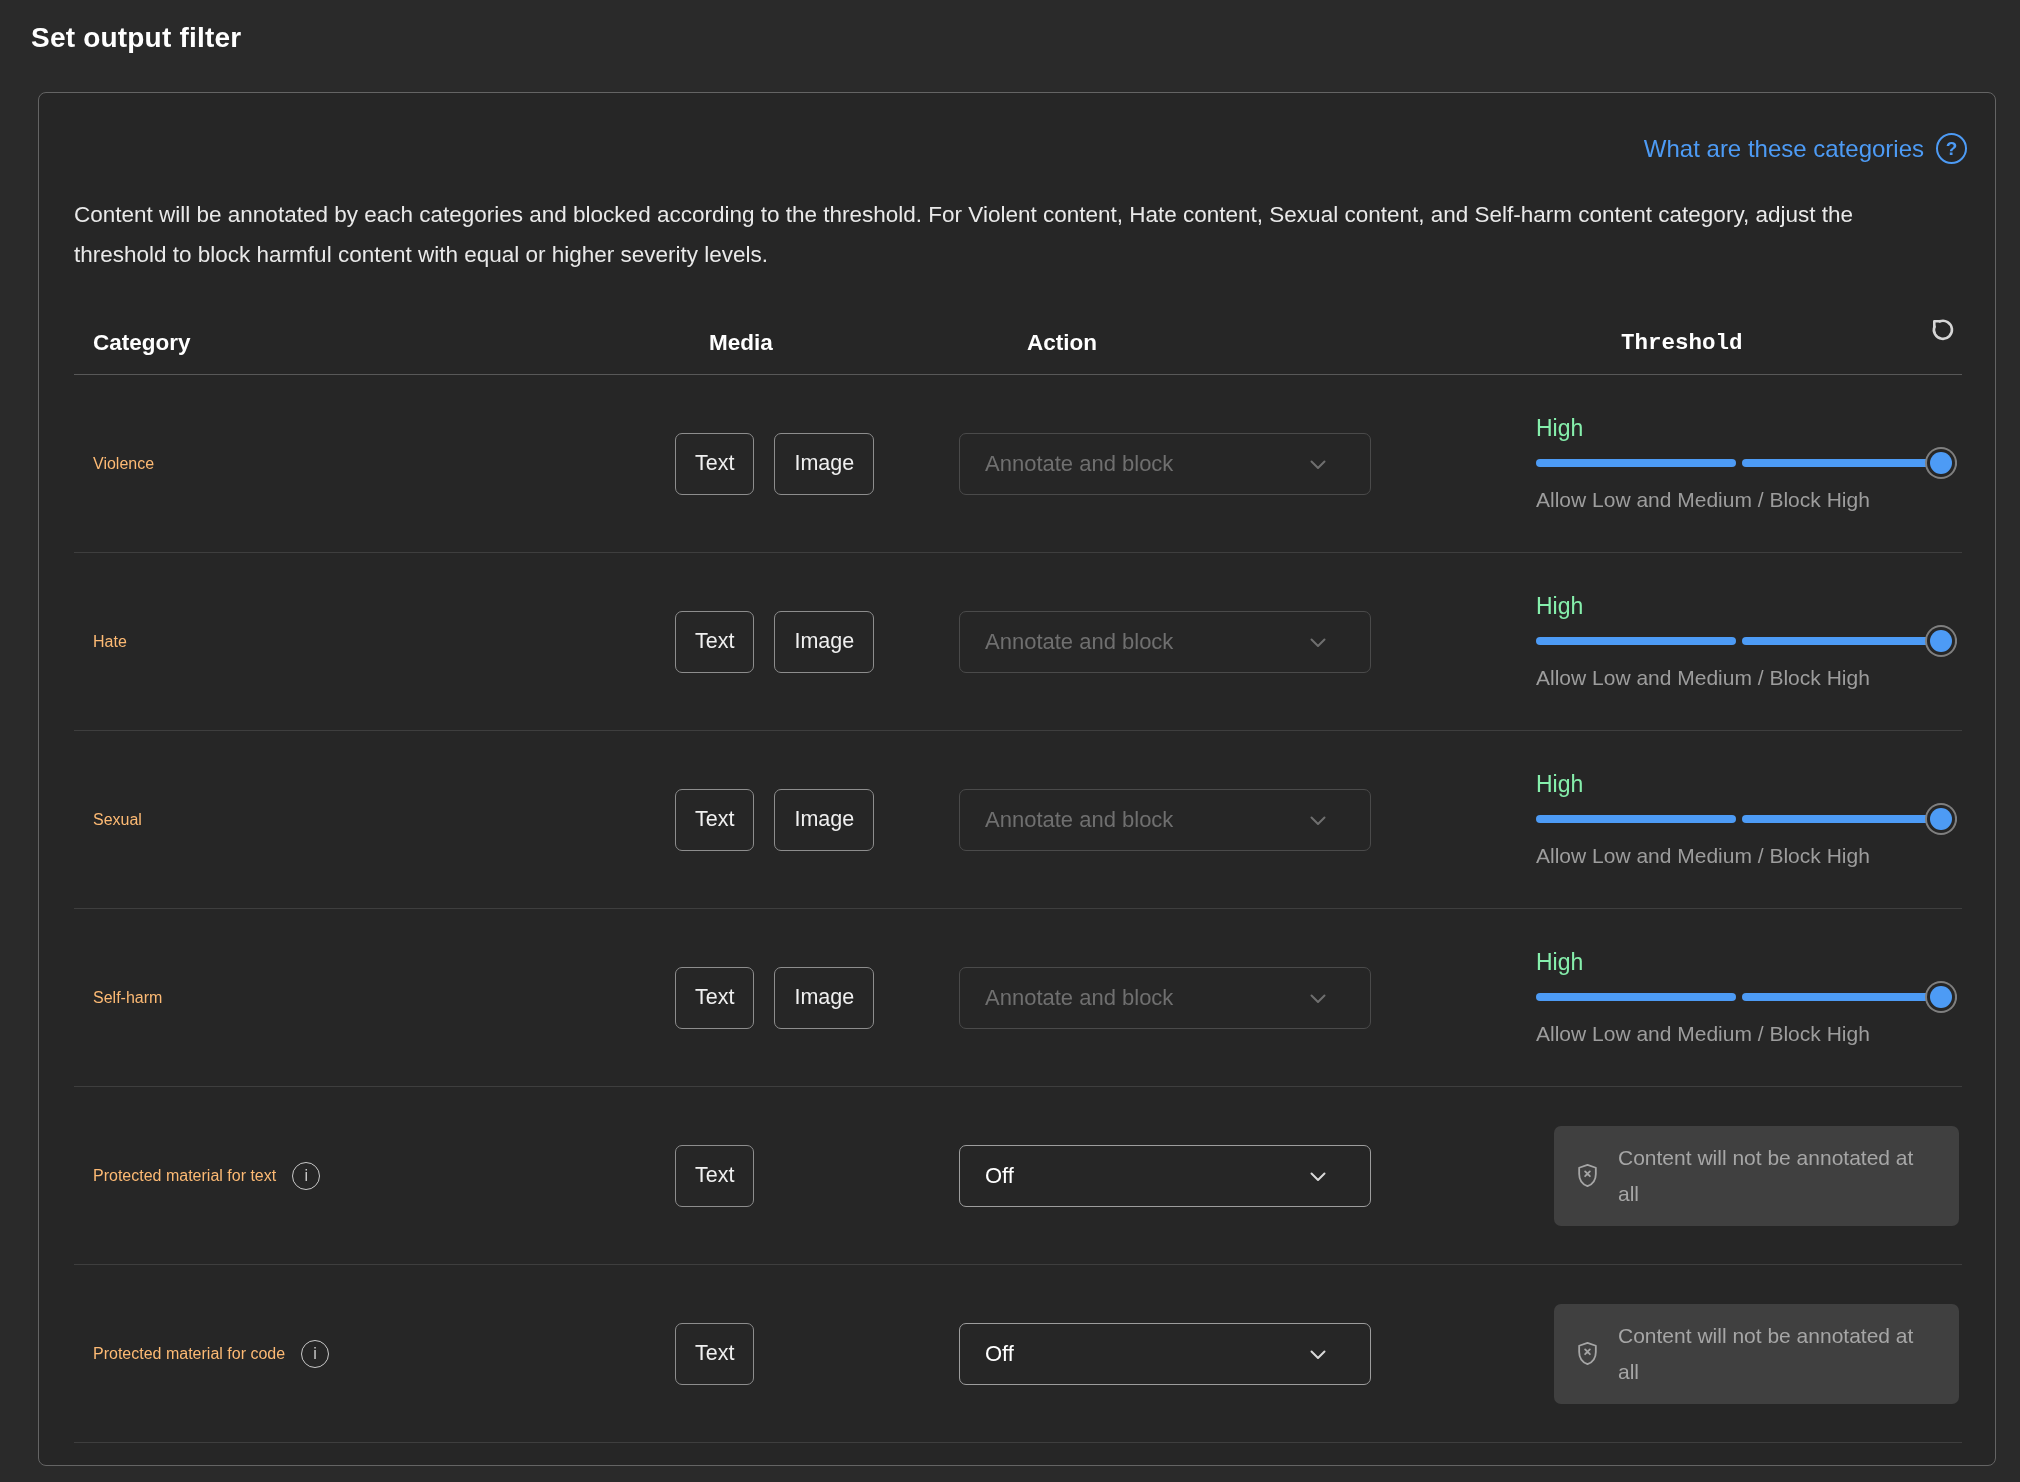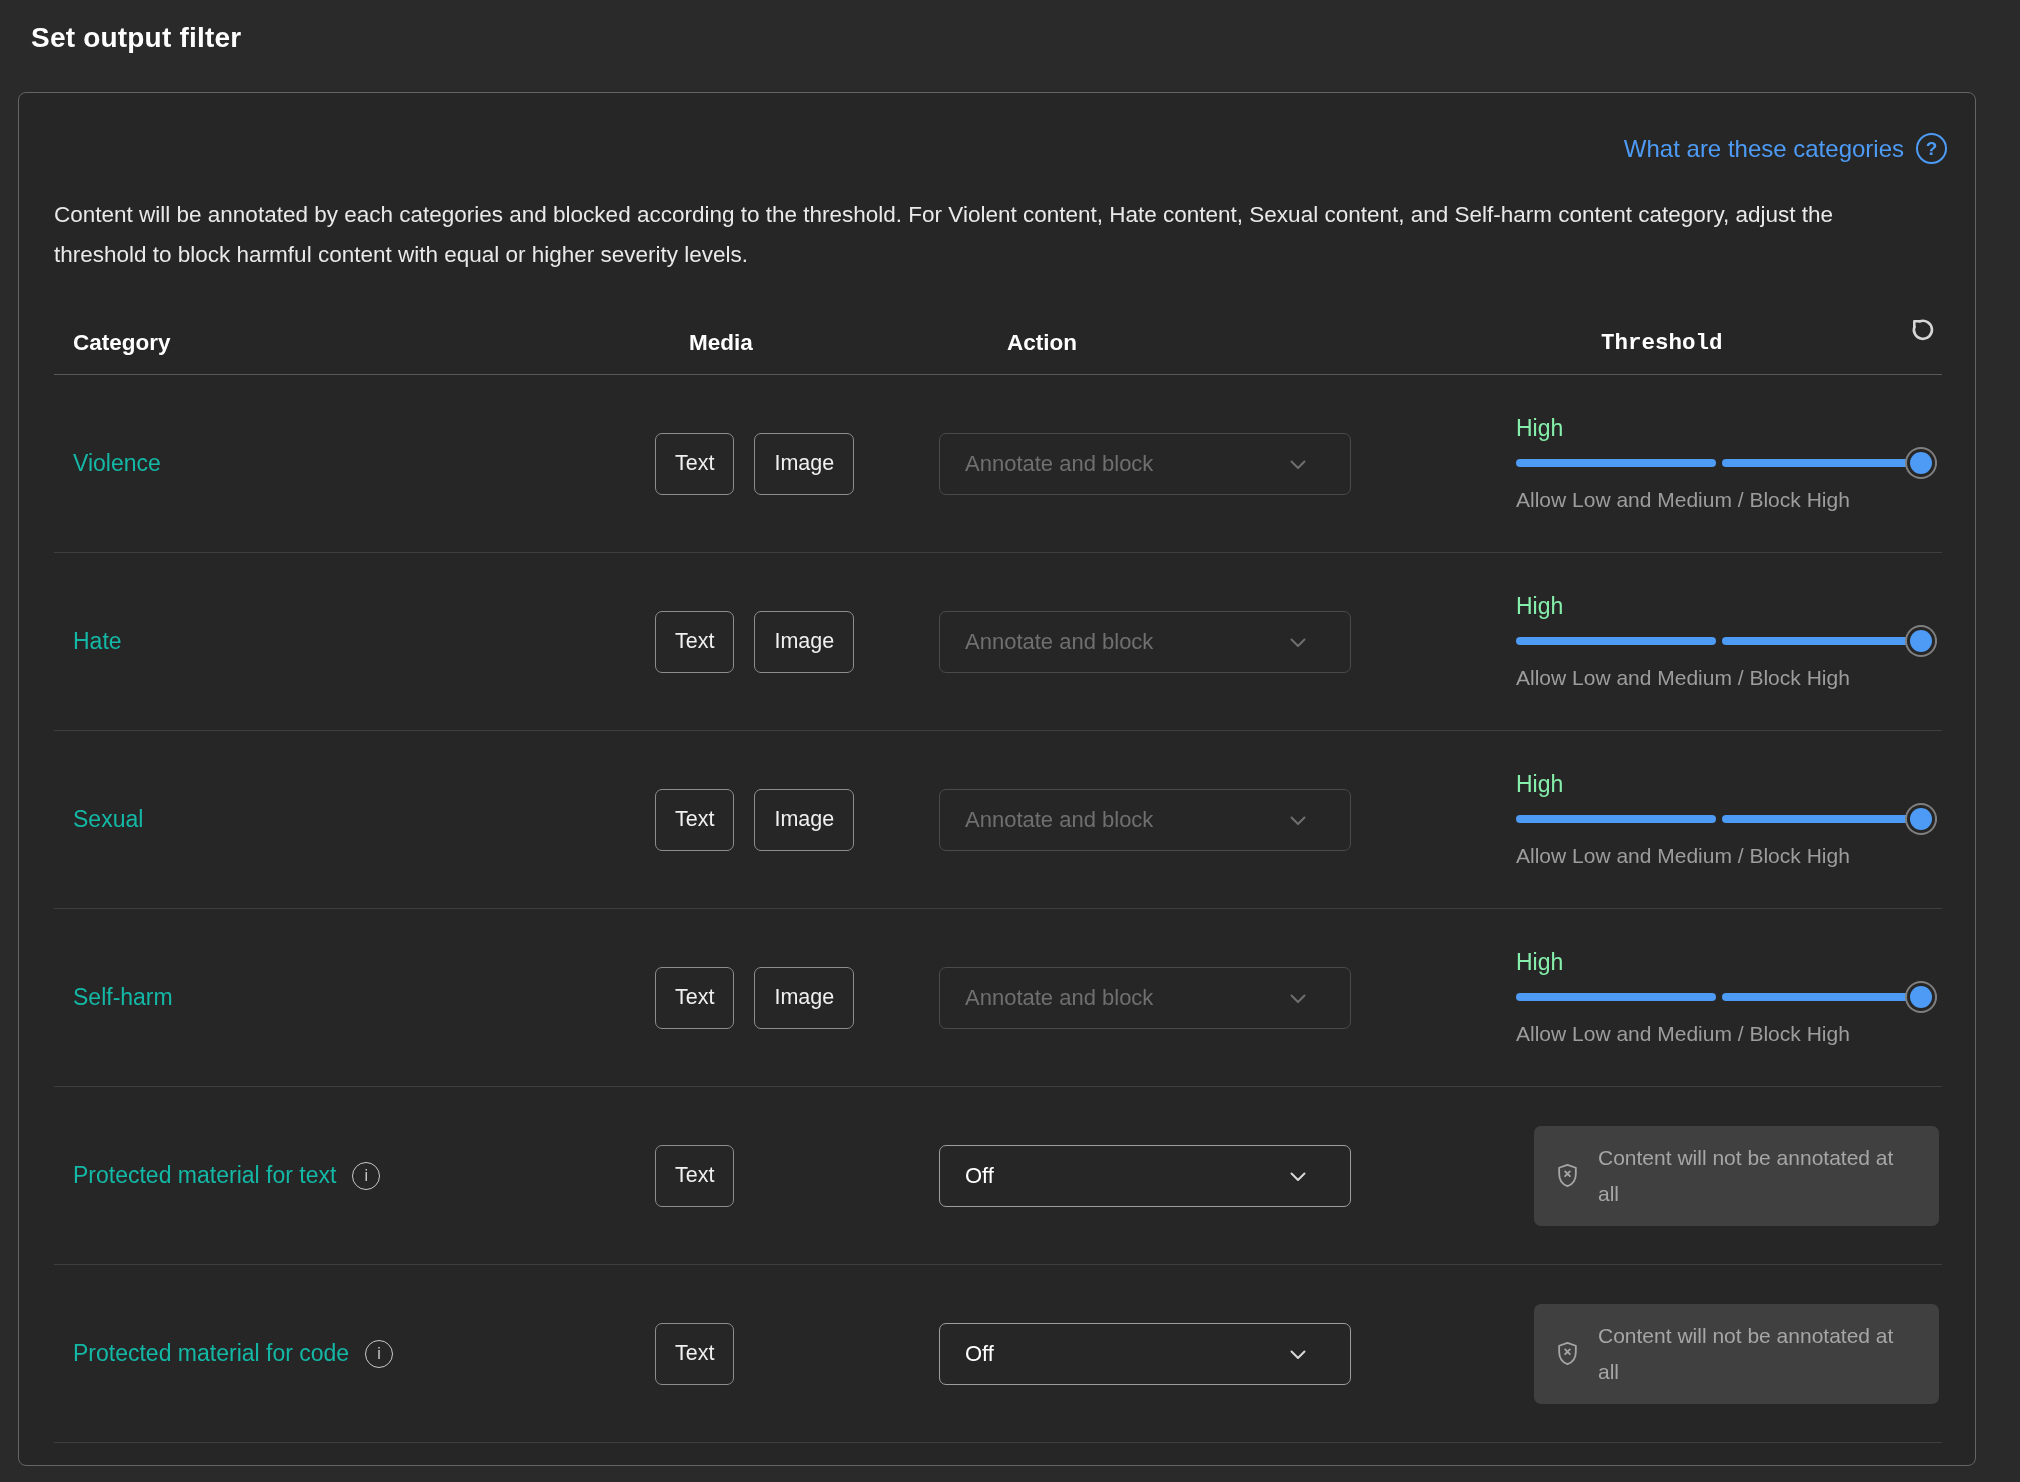--- a/index.html
+++ b/index.html
@@ -8,21 +8,21 @@
     position:relative; width:2020px; height:1482px;
     background:#2a2a2a; overflow:hidden;
     font-family:"Liberation Sans", sans-serif;
     -webkit-font-smoothing:antialiased;
   }
   .page-title {
     position:absolute; left:31px; top:22px;
     font-size:28px; font-weight:700; color:#ffffff; letter-spacing:0.2px;
   }
   .panel {
-    position:absolute; left:18px; top:92px; width:1958px; height:1374px;
+    position:absolute; left:38px; top:92px; width:1958px; height:1374px;
     background:#262626; border:1px solid #646464; border-radius:8px;
     overflow:hidden;
   }
   
   .help-row {
     padding:40px 28px 0 0; height:72px;
     display:flex; justify-content:flex-end; align-items:flex-start;
   }
   .help-link {
     display:inline-flex; align-items:center; gap:12px; cursor:pointer;
@@ -45,21 +45,21 @@
   .grid-head { padding-top:40px; align-items:end; border-bottom:1px solid #585858;gap:34px; }
   .grid-head .hcell { padding-bottom:18px; color:#ffffff; font-size:22.5px; font-weight:700; }
   .hcell.cat { padding-left:19px; }
   .hcell.threshold { display:flex; justify-content:space-between; align-items:flex-end;font-family:Liberation Mono, monospace; }
   .reset-btn {
     background:none; border:none; cursor:pointer; padding:0; margin:0 6px 10px 0;
     line-height:0;
   }
   .grid-row { height:178px; align-items:center; border-bottom:1px solid #3e3e3e; }
   .cell-cat { padding-left:19px; display:flex; align-items:center; gap:16px;
-              color:#14b8a6; font-size:23px; }
+              color:#fdba74; font-size:16px; }
   .info-circle {
     width:28px; height:28px; border:1.5px solid #c9c9c9; border-radius:50%;
     display:flex; align-items:center; justify-content:center;
     color:#c9c9c9; font-size:16px; font-style:normal; cursor:pointer; flex:0 0 auto;
   }
   .info-circle::after { content:"i"; }
   .cell-media { display:flex; gap:20px; }
   .chip {
     height:62px; padding:0 19px; background:transparent;
     border:1px solid #8d8d8d; border-radius:7px;

